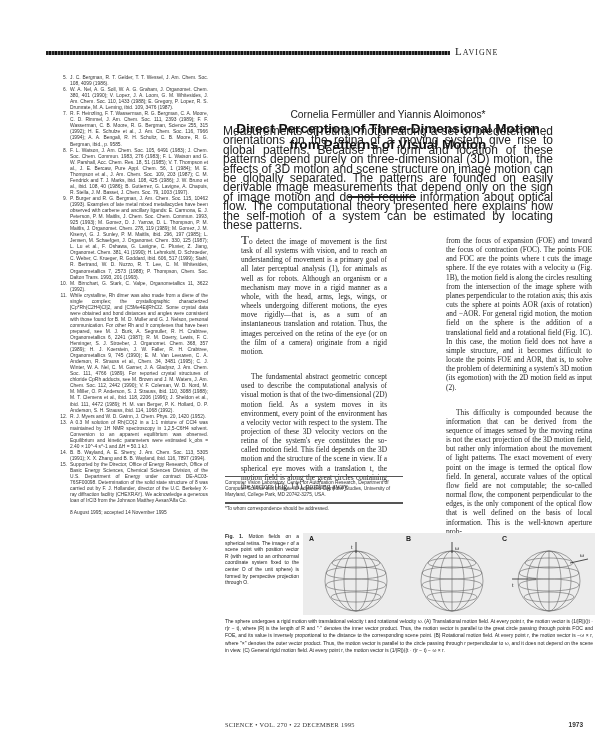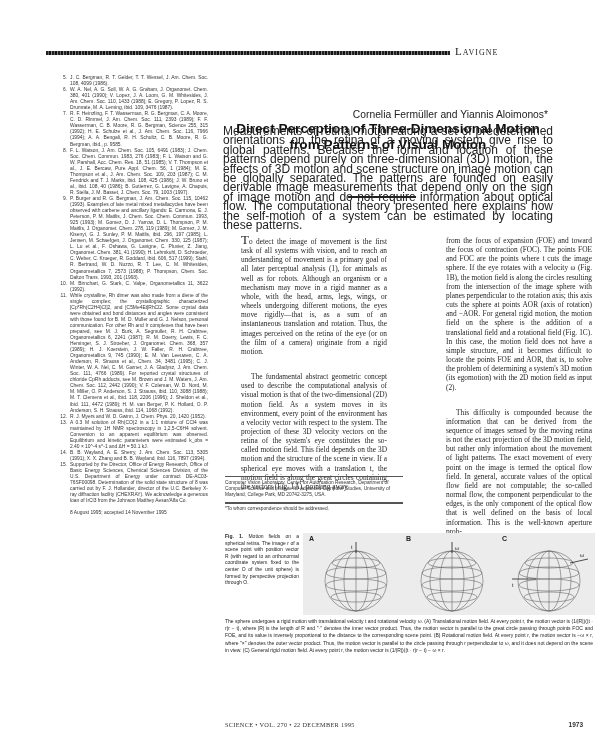--- a/index.html
+++ b/index.html
@@ -5,21 +5,21 @@
   html,body{margin:0;padding:0;background:#fff;}
   body{width:600px;height:750px;position:relative;overflow:hidden;color:#1a1a1a;font-family:"Liberation Serif",serif;}
   .hdr-rule{position:absolute;left:46px;top:51px;width:404px;height:4px;background:repeating-linear-gradient(90deg,#222 0 2px,#666 2px 3px,#111 3px 5px,#888 5px 6px);}
   .hdr-label{position:absolute;left:455px;top:45px;font-size:11px;letter-spacing:1px;font-variant:small-caps;font-family:"Liberation Serif",serif;color:#222;}
   .refs{position:absolute;left:58px;top:75px;width:150px;font-family:"Liberation Sans",sans-serif;font-size:4.9px;line-height:6.05px;color:#333;}
   .ref{display:flex;margin-bottom:0;}
   .ref .num{width:9px;flex:none;text-align:right;padding-right:3px;}
   .ref .txt{flex:1;text-align:justify;}
   .received{margin-top:6px;padding-left:12px;}
   .title{position:absolute;left:228px;top:73px;width:320px;text-align:center;font-family:"Liberation Sans",sans-serif;font-weight:bold;font-size:13.6px;line-height:15.5px;color:#111;margin-top:48px;}
-  .authors{position:absolute;left:228px;top:109px;width:320px;text-align:right;font-family:"Liberation Sans",sans-serif;font-size:10.3px;color:#222;}
+  .authors{position:absolute;left:228px;top:109px;width:320px;text-align:center;font-family:"Liberation Sans",sans-serif;font-size:10.3px;color:#222;}
   .abstract{position:absolute;left:223px;top:127px;width:330px;font-family:"Liberation Sans",sans-serif;font-size:12px;line-height:9.4px;text-align:justify;color:#222;}
   .abs-rule{position:absolute;left:348px;top:196px;width:68px;height:2px;background:#222;}
   .col{position:absolute;font-family:"Liberation Serif",serif;font-size:7.35px;line-height:9.15px;text-align:justify;color:#1e1e1e;}
   .col p{margin:16px;text-indent:10px;}
   .col p.first{text-indent:0;}
   .dropcap{font-size:13px;line-height:8px;}
   .col1{left:225px;top:220px;width:178px;}
   .col2{left:430px;top:220px;width:178px;}
   .affil{position:absolute;left:225px;top:476px;width:178px;font-family:"Liberation Sans",sans-serif;font-size:4.8px;line-height:6.2px;color:#333;border-top:1px solid #555;padding-top:3px;}
   .affil .note{border-top:2px solid #555;margin-top:3px;padding-top:2px;}

